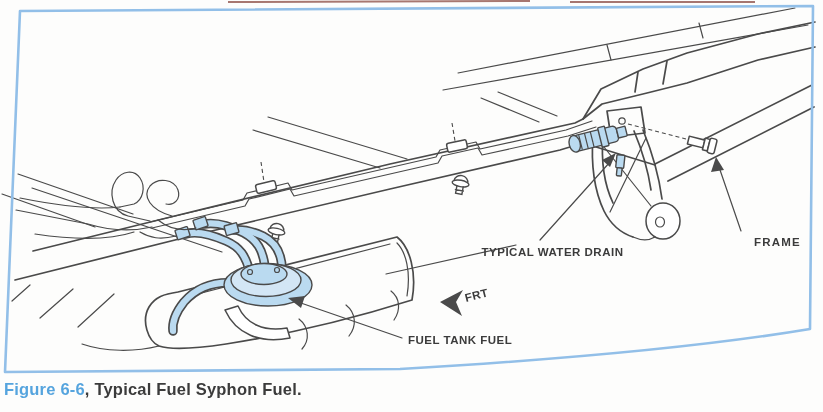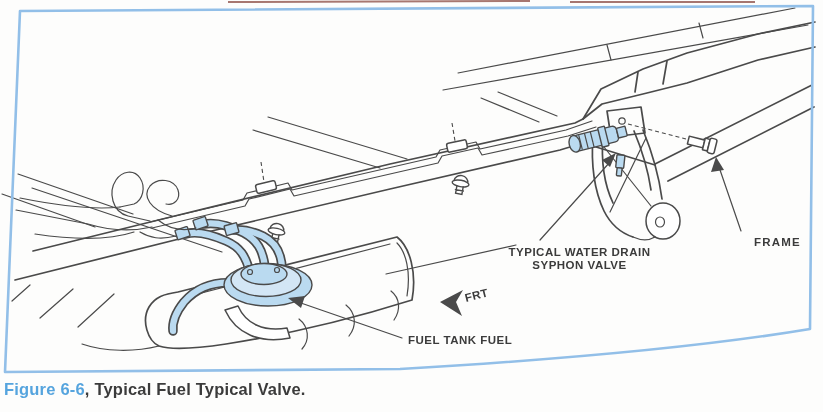--- a/index.html
+++ b/index.html
@@ -197,28 +197,27 @@
       <path class="ink-thin" d="M 741,231 L 719,167"></path>
       <polygon class="solid" points="716,157 724,170 711,172"></polygon>
       <path class="ink-thin" d="M 402,338 L 298,302"></path>
       <polygon class="solid" points="288,298 305,296 301,308"></polygon>
       <polygon class="solid" points="440,302 463,290 456,302 462,316"></polygon>
     </g>
 
     <path class="border-line" d="M 20,11 L 813,6 L 810,329 C 690,349 520,362 400,369 L 5,372 Z"></path>
   </svg>
 
-  <div class="lbl lbl-center" style="left:492px;top:246px;width:175px;">
+  <div class="lbl lbl-center" style="left:465px;top:246px;width:175px;">
     <div>TYPICAL WATER DRAIN</div>
-    <div>SYPHON VALVE</div>
   </div>
 
   <div class="lbl" style="left:719px;top:236px;letter-spacing:1.2px;padding-left:35px;">FRAME</div>
 
   <div class="lbl lbl-frt" style="left:465px;top:292px;">FRT</div>
 
   <div class="lbl" style="left:408px;top:334px;">FUEL TANK FUEL</div>
 
   <div class="caption">
-    <span class="fig-num">Figure 6-6</span><span>, Typical Fuel Typical Valve.</span>
+    <span class="fig-num">Figure 6-6</span><span>, Typical Fuel Syphon Fuel.</span>
   </div>
 
 </div>
 
 </body></html>

